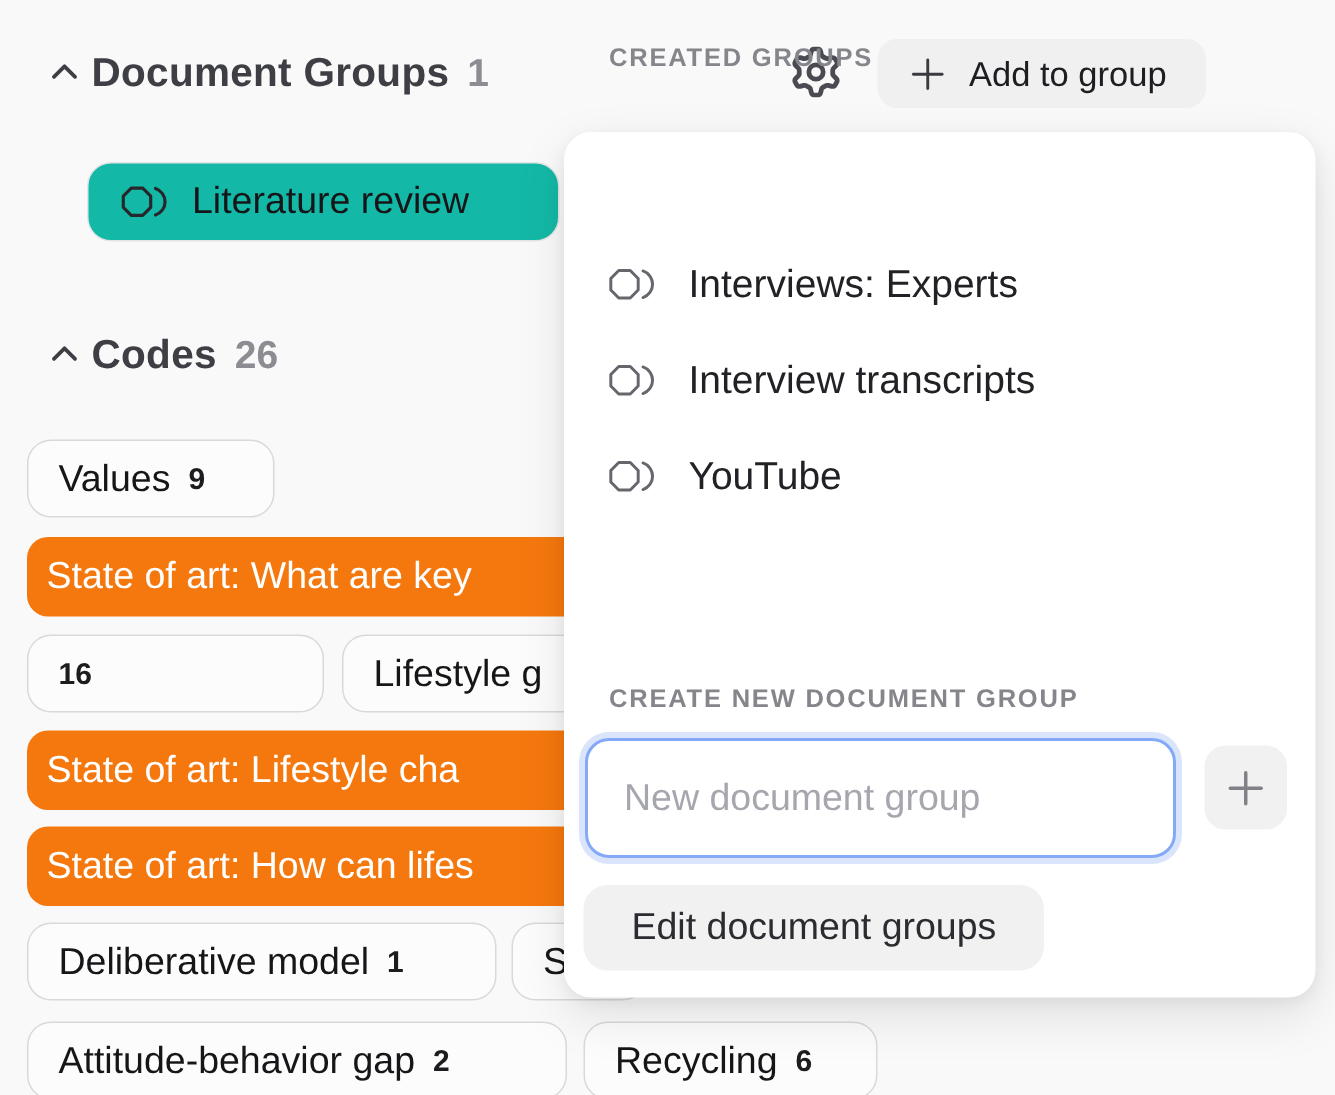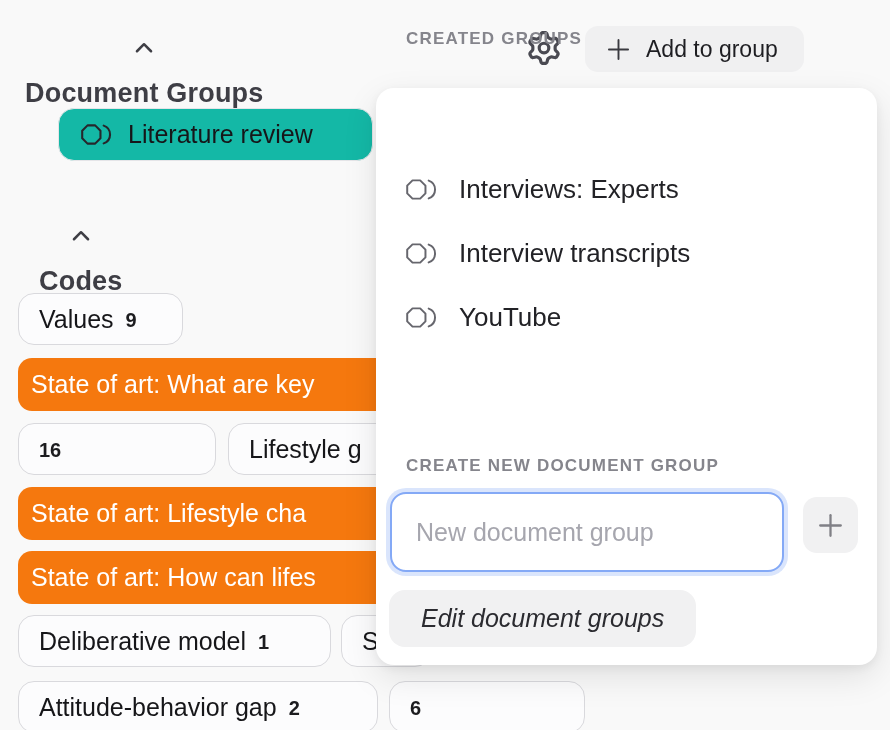--- a/index.html
+++ b/index.html
@@ -10,22 +10,20 @@
     position: relative;
     overflow: hidden;
     color: #1f1f23;
   }
   .abs { position: absolute; }
 
   
   .section-header {
     display: flex;
     align-items: center;
-    gap: 14px;
-    flex-direction: column;
   }
   .chevron-btn {
     width: 36px; height: 32px;
     display: flex; align-items: center; justify-content: center;
     cursor: pointer;
   }
   .section-title {
     font-size: 27px;
     font-weight: 700;
     color: #3e3e45;
@@ -164,21 +162,20 @@
     height: 57px;
     padding: 12px 32px;
     background: #f1f1f2;
     border: none;
     border-radius: 16px;
     display: inline-flex;
     align-items: center;
     font-size: 25px;
     color: #2b2b30;
     cursor: pointer;
-    font-style: italic;
   }
 
   svg { display: block; }
 </style>
 </head>
 <body>
 
 <div class="abs section-header" style="left:25px; top:32px;">
   <div class="chevron-btn">
     <svg width="26" height="26" viewBox="0 0 24 24" fill="none">
@@ -204,21 +201,21 @@
 </button>
 
 <div class="chip gray" style="left:18px; top:108px; width:315px;">
   <svg width="37" height="25" viewBox="0 0 30 20" fill="none">
     <polygon points="2.6,6.9 6.9,2.6 13.1,2.6 17.4,6.9 17.4,13.1 13.1,17.4 6.9,17.4 2.6,13.1" stroke="#26262b" stroke-width="1.7" stroke-linejoin="round"></polygon>
     <path d="M 20 2.8 A 7.6 7.6 0 0 1 20 17.2" stroke="#26262b" stroke-width="1.7" stroke-linecap="round"></path>
   </svg>
   <span class="chip-label">Literature review</span>
 </div>
 
-<div class="abs section-header" style="left:39px; top:220px;">
+<div class="abs section-header" style="left:25px; top:220px;">
   <div class="chevron-btn">
     <svg width="26" height="26" viewBox="0 0 24 24" fill="none">
       <polyline points="5.5,15 12,8.5 18.5,15" stroke="#3e3e45" stroke-width="2.3" stroke-linecap="round" stroke-linejoin="round"></polyline>
     </svg>
   </div>
   <span class="section-title">Codes</span>
   <span class="section-count">26</span>
 </div>
 
 <div class="chip" style="left:18px; top:293px; width:165px;">
@@ -254,20 +251,21 @@
 <div class="chip" style="left:341px; top:615px; width:90px;">
   <span class="chip-label">S</span>
 </div>
 
 <div class="chip" style="left:18px; top:681px; width:360px;">
   <span class="chip-label">Attitude-behavior gap</span>
   <span class="chip-count">2</span>
 </div>
 
 <div class="chip" style="left:389px; top:681px; width:196px;">
+  <span class="chip-label">Recycling</span>
   <span class="chip-count">6</span>
 </div>
 
 <div class="abs popover">
 
   <div class="popover-label" style="top:121px; margin-top:-90px; top:31px;">Created groups</div>
 
   <div class="group-list">
     <div class="group-item">
       <svg width="37" height="25" viewBox="0 0 30 20" fill="none">

